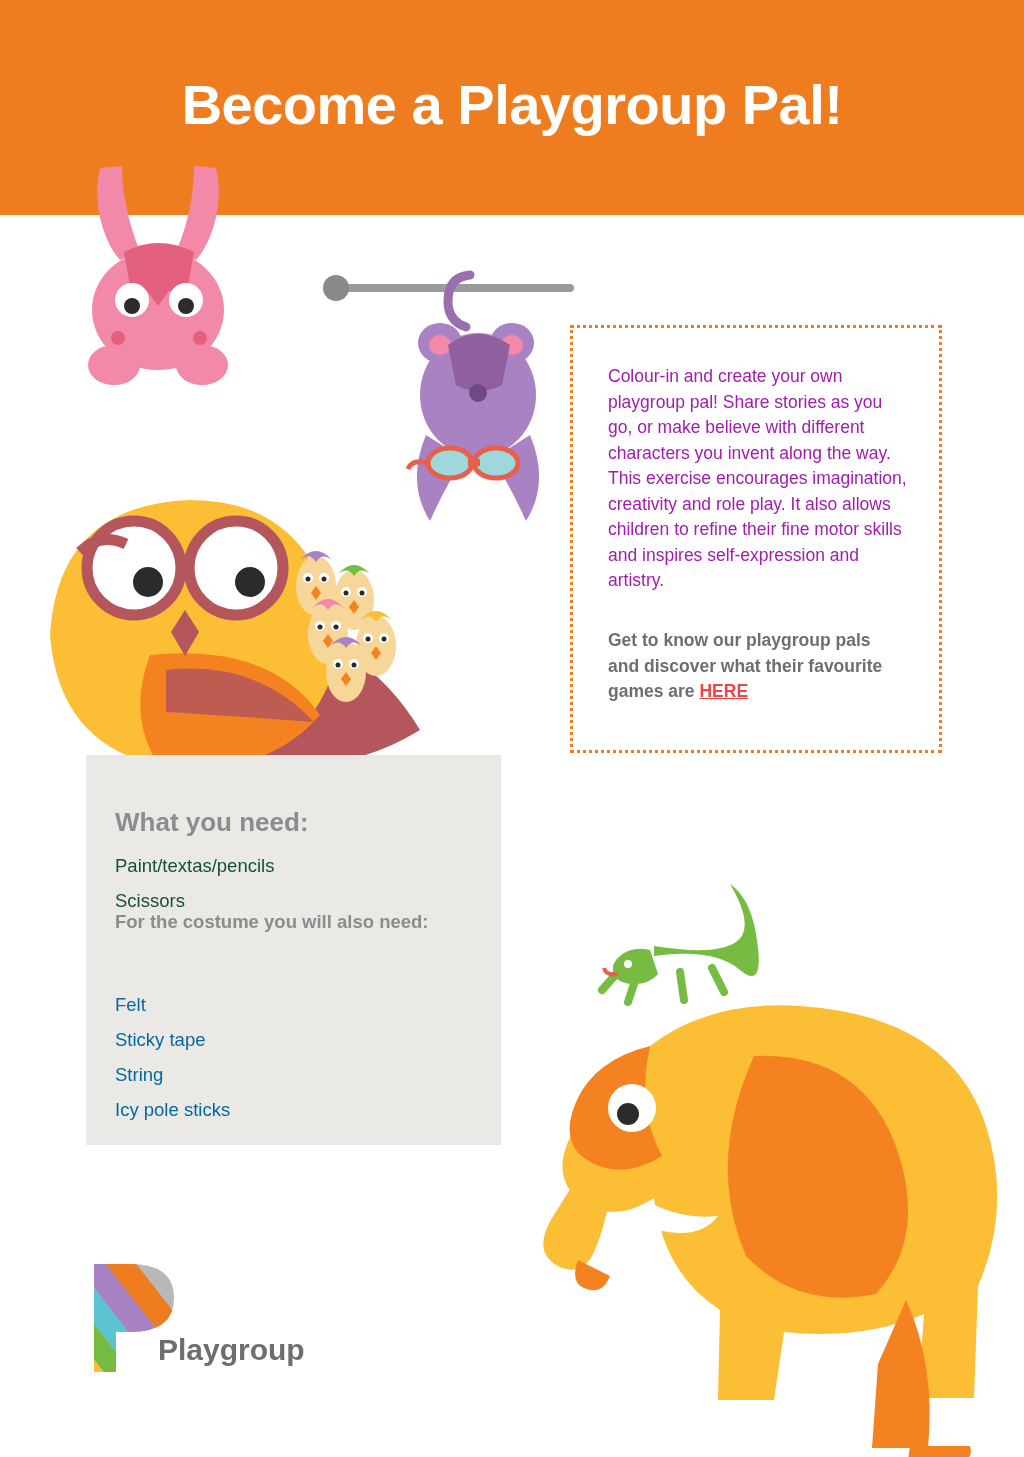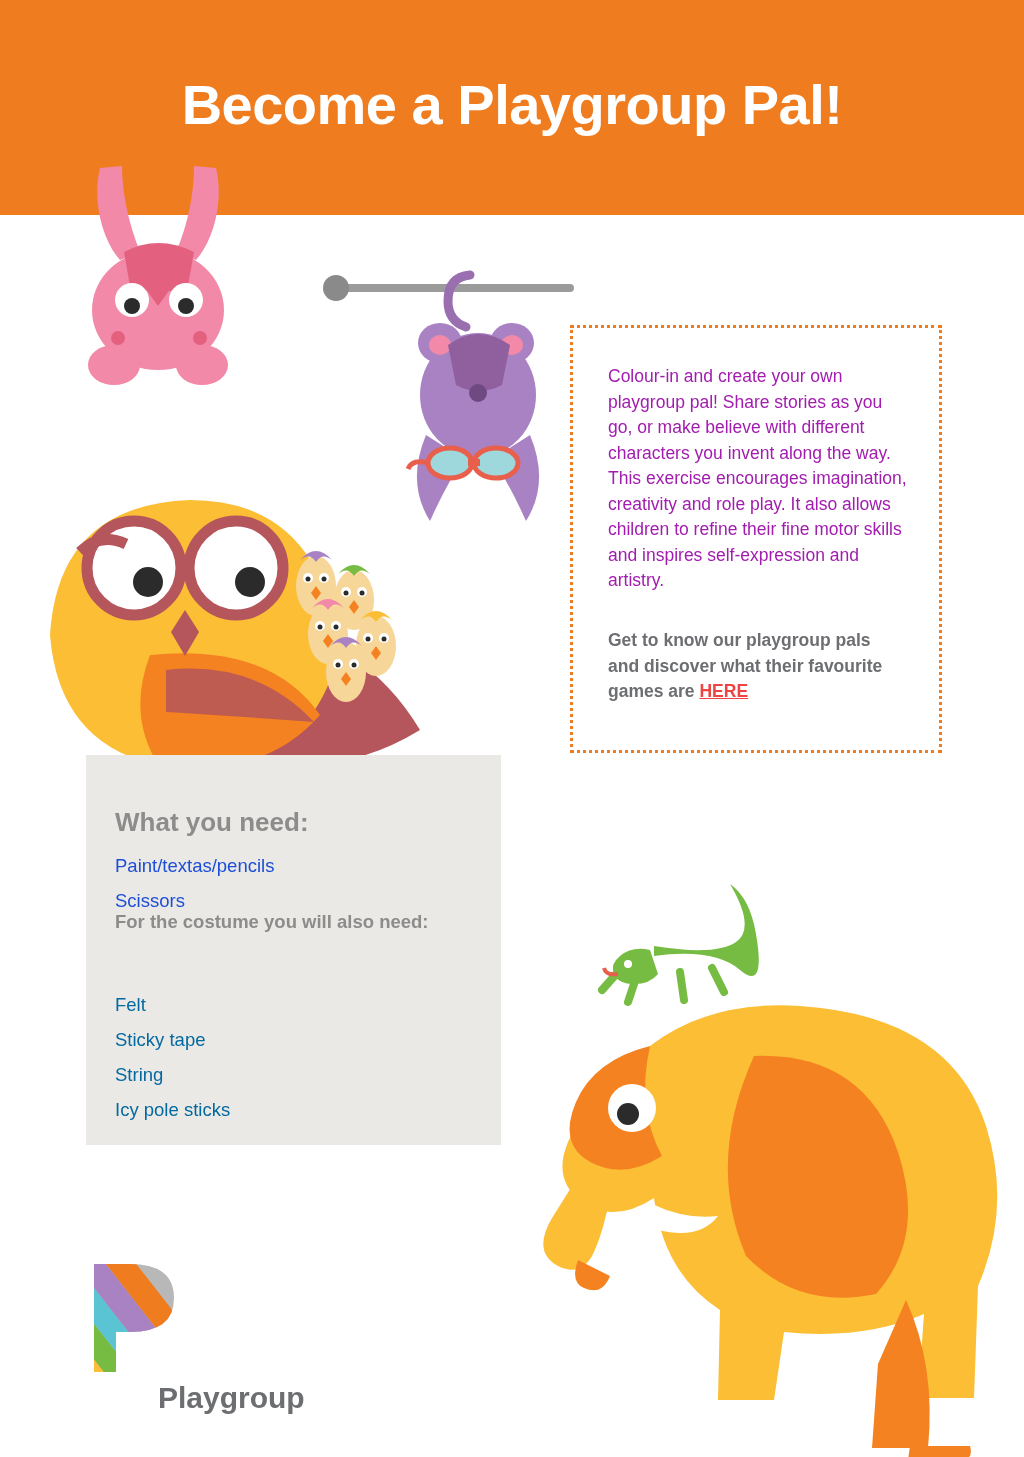--- a/index.html
+++ b/index.html
@@ -89,21 +89,21 @@
     top: 782px;
     color: #8c8c8c;
     font-size: 26px;
     font-weight: bold;
     margin-top: 25px;
   }
   .needs-list-a {
     position: absolute;
     left: 115px;
     top: 848px;
-    color: #1d4ed8;
+    color: #14532d;
     font-size: 18.5px;
     line-height: 35px;
   }
   .needs-sub {
     position: absolute;
     left: 115px;
     top: 904px;
     color: #8c8c8c;
     font-size: 18.5px;
     font-weight: bold;
@@ -126,21 +126,20 @@
     width: 250px;
     height: 120px;
   }
   .logo-text {
     position: absolute;
     left: 158px;
     top: 1333px;
     color: #6d6e71;
     font-size: 30px;
     font-weight: bold;
-    margin-top: 48px;
   }
 
   
   .art {
     position: absolute;
     pointer-events: none;
   }
   .art-rabbit { left: 62px;  top: 160px;  width: 200px; height: 230px; }
   .art-rod    { left: 318px; top: 270px;  width: 260px; height: 40px; }
   .art-mouse  { left: 400px; top: 265px;  width: 160px; height: 290px; }

